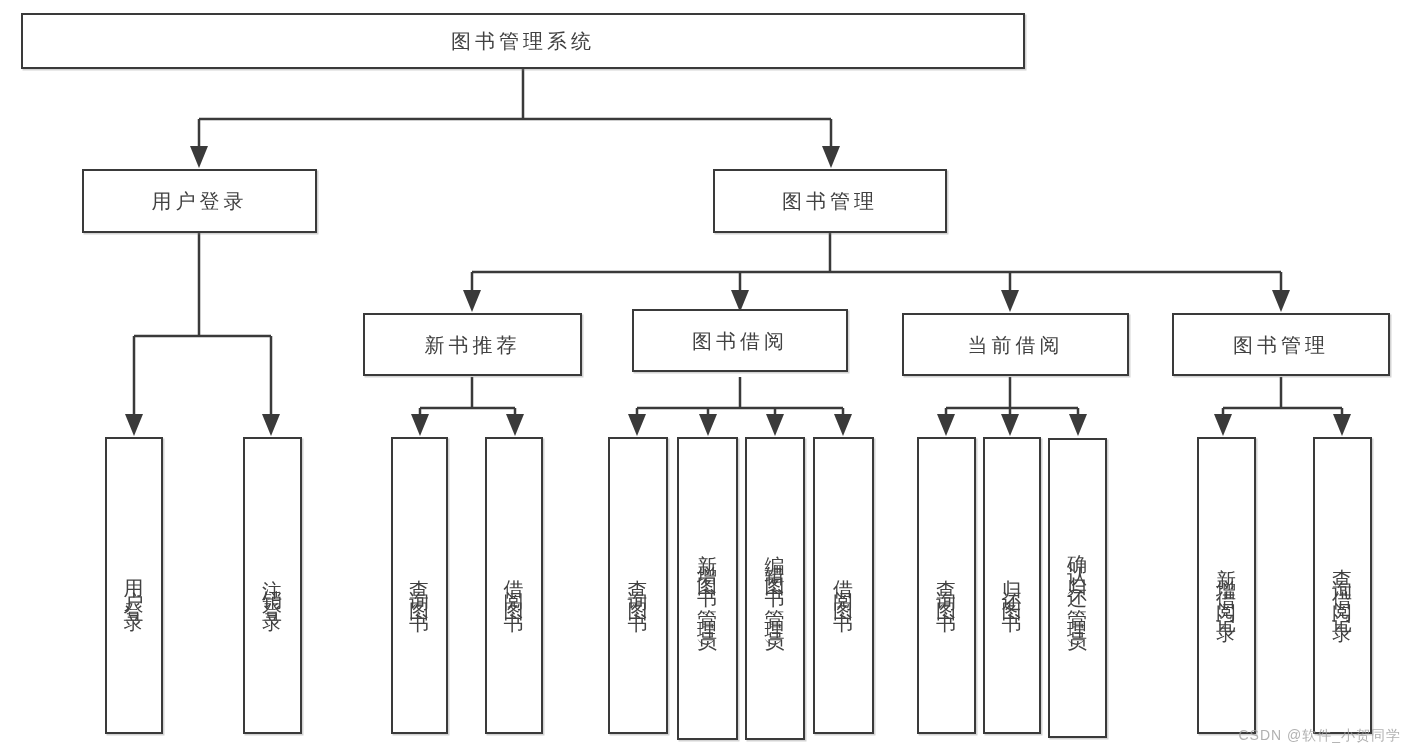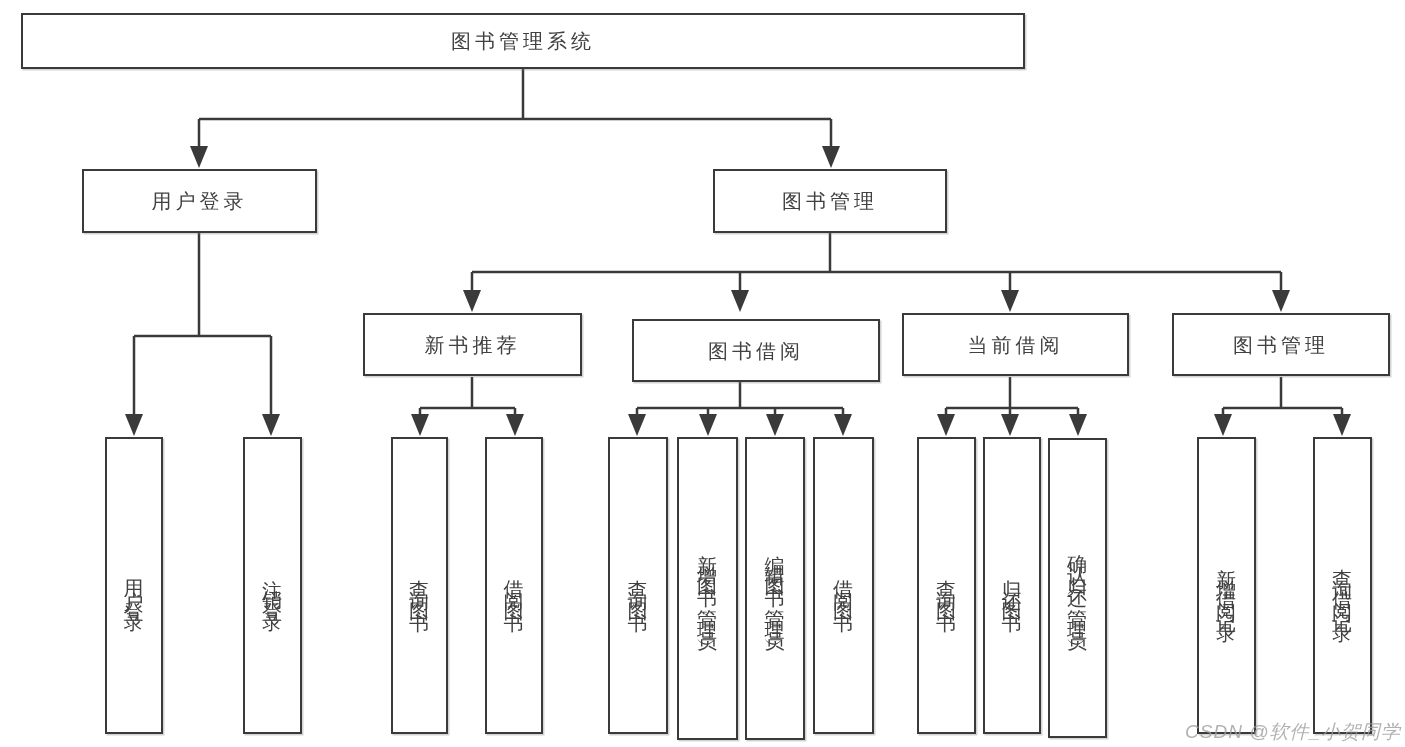--- a/index.html
+++ b/index.html
@@ -45,25 +45,24 @@
     writing-mode: vertical-rl;
     text-orientation: mixed;
     letter-spacing: 11px;
     font-size: 20px;
   }
   .watermark {
     position: absolute;
     right: 4px;
     bottom: 2px;
     z-index: 3;
-    font-size: 19px;
+    font-size: 14px;
     color: rgba(158,158,158,0.8);
     letter-spacing: 1px;
     white-space: nowrap;
-    font-style: italic;
   }
 </style>
 </head>
 <body>
 
 <div class="stage">
 
   <svg class="wires" viewBox="0 0 1405 747" xmlns="http://www.w3.org/2000/svg">
     <g stroke="#3a3a3a" stroke-width="2.5" fill="none">
       <path d="M523 69V119 M199 119H831 M199 119V148 M831 119V148"></path>
@@ -104,21 +103,21 @@
   <div class="box" style="left:82px; top:169px; width:235px; height:64px">
     <span class="lbl">用户登录</span>
   </div>
   <div class="box" style="left:363px; top:313px; width:219px; height:63px">
     <span class="lbl">新书推荐</span>
   </div>
 
   <div class="box" style="left:713px; top:169px; width:234px; height:64px">
     <span class="lbl">图书管理</span>
   </div>
-  <div class="box" style="left:632px; top:319px; width:248px; height:63px">
+  <div class="box" style="left:632px; top:309px; width:216px; height:63px">
     <span class="lbl">图书借阅</span>
   </div>
   <div class="box" style="left:902px; top:313px; width:227px; height:63px">
     <span class="lbl">当前借阅</span>
   </div>
   <div class="box" style="left:1172px; top:313px; width:218px; height:63px">
     <span class="lbl">图书管理</span>
   </div>
 
   <div class="box v" style="left:105px; top:437px; width:58px; height:297px">

